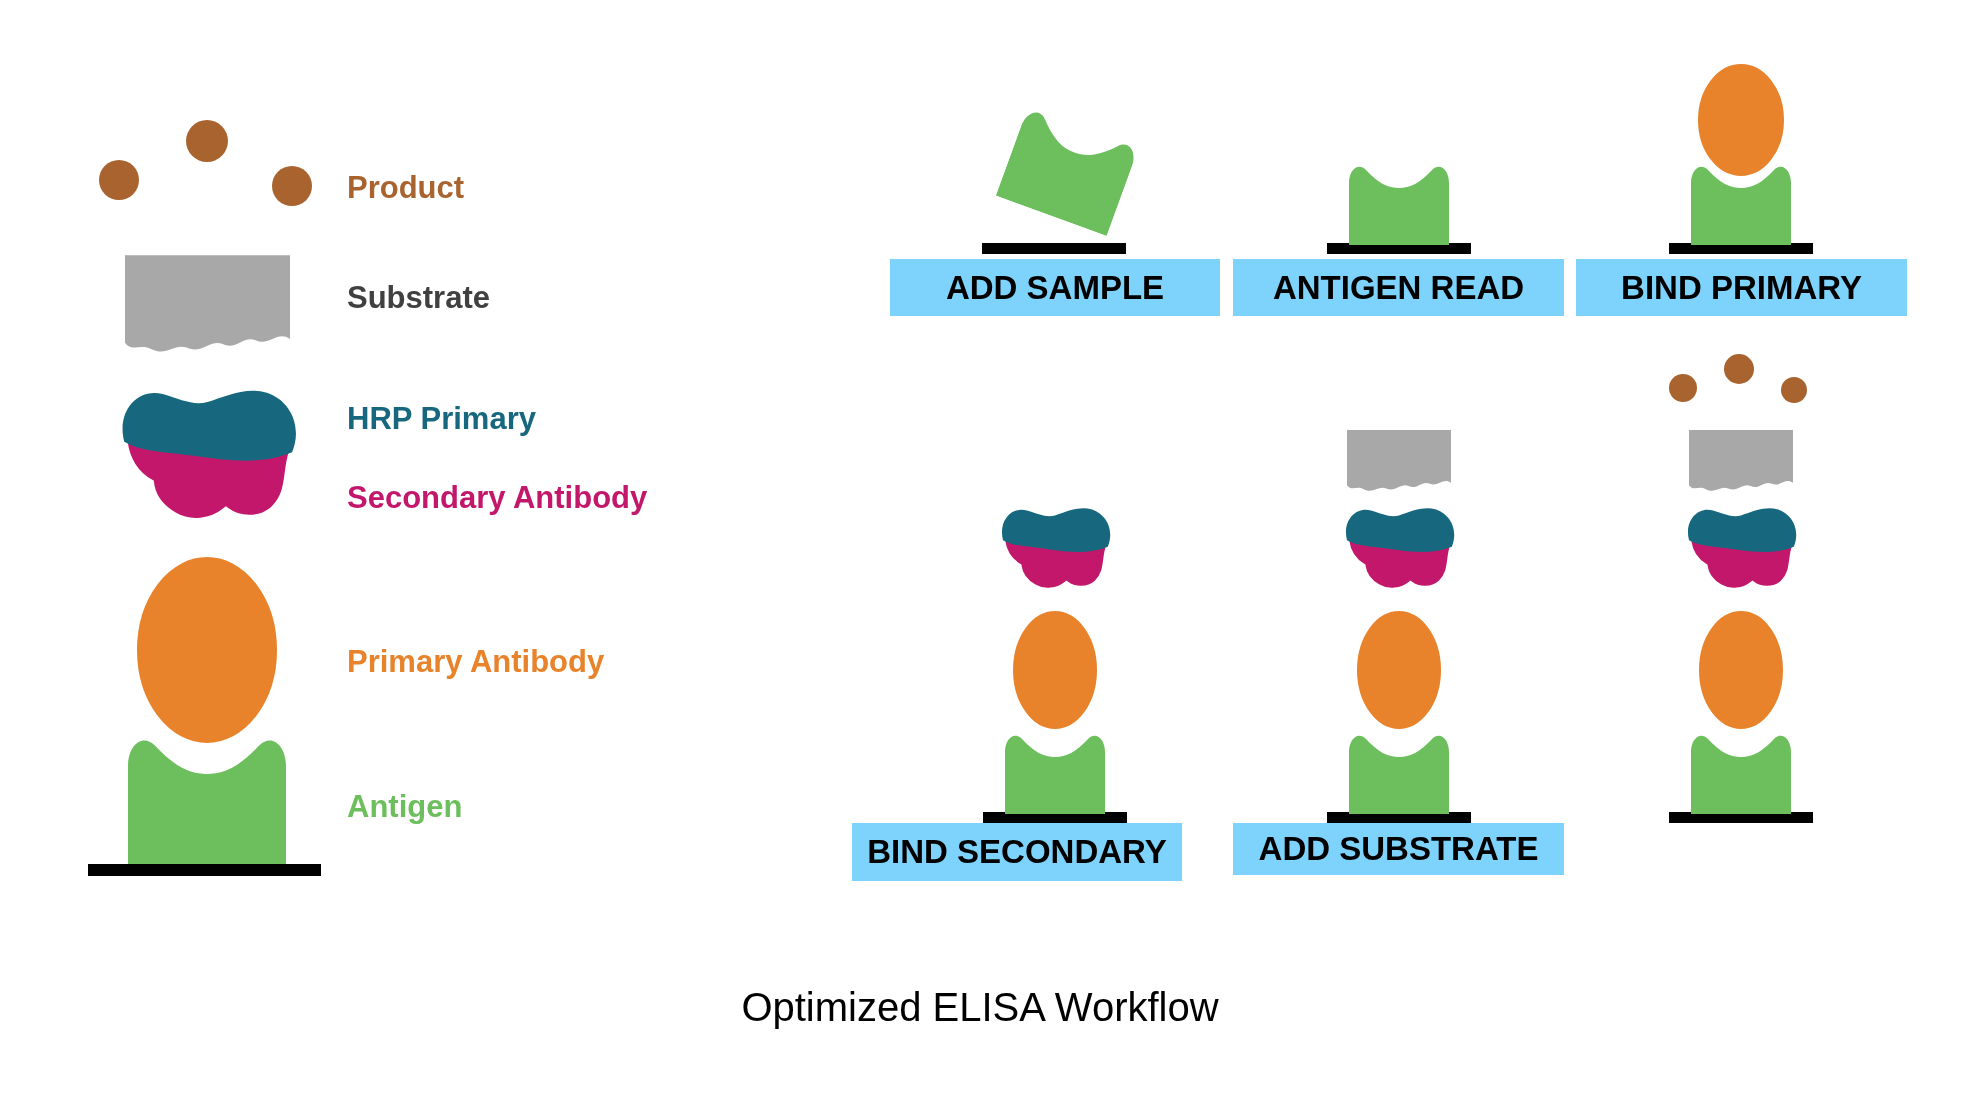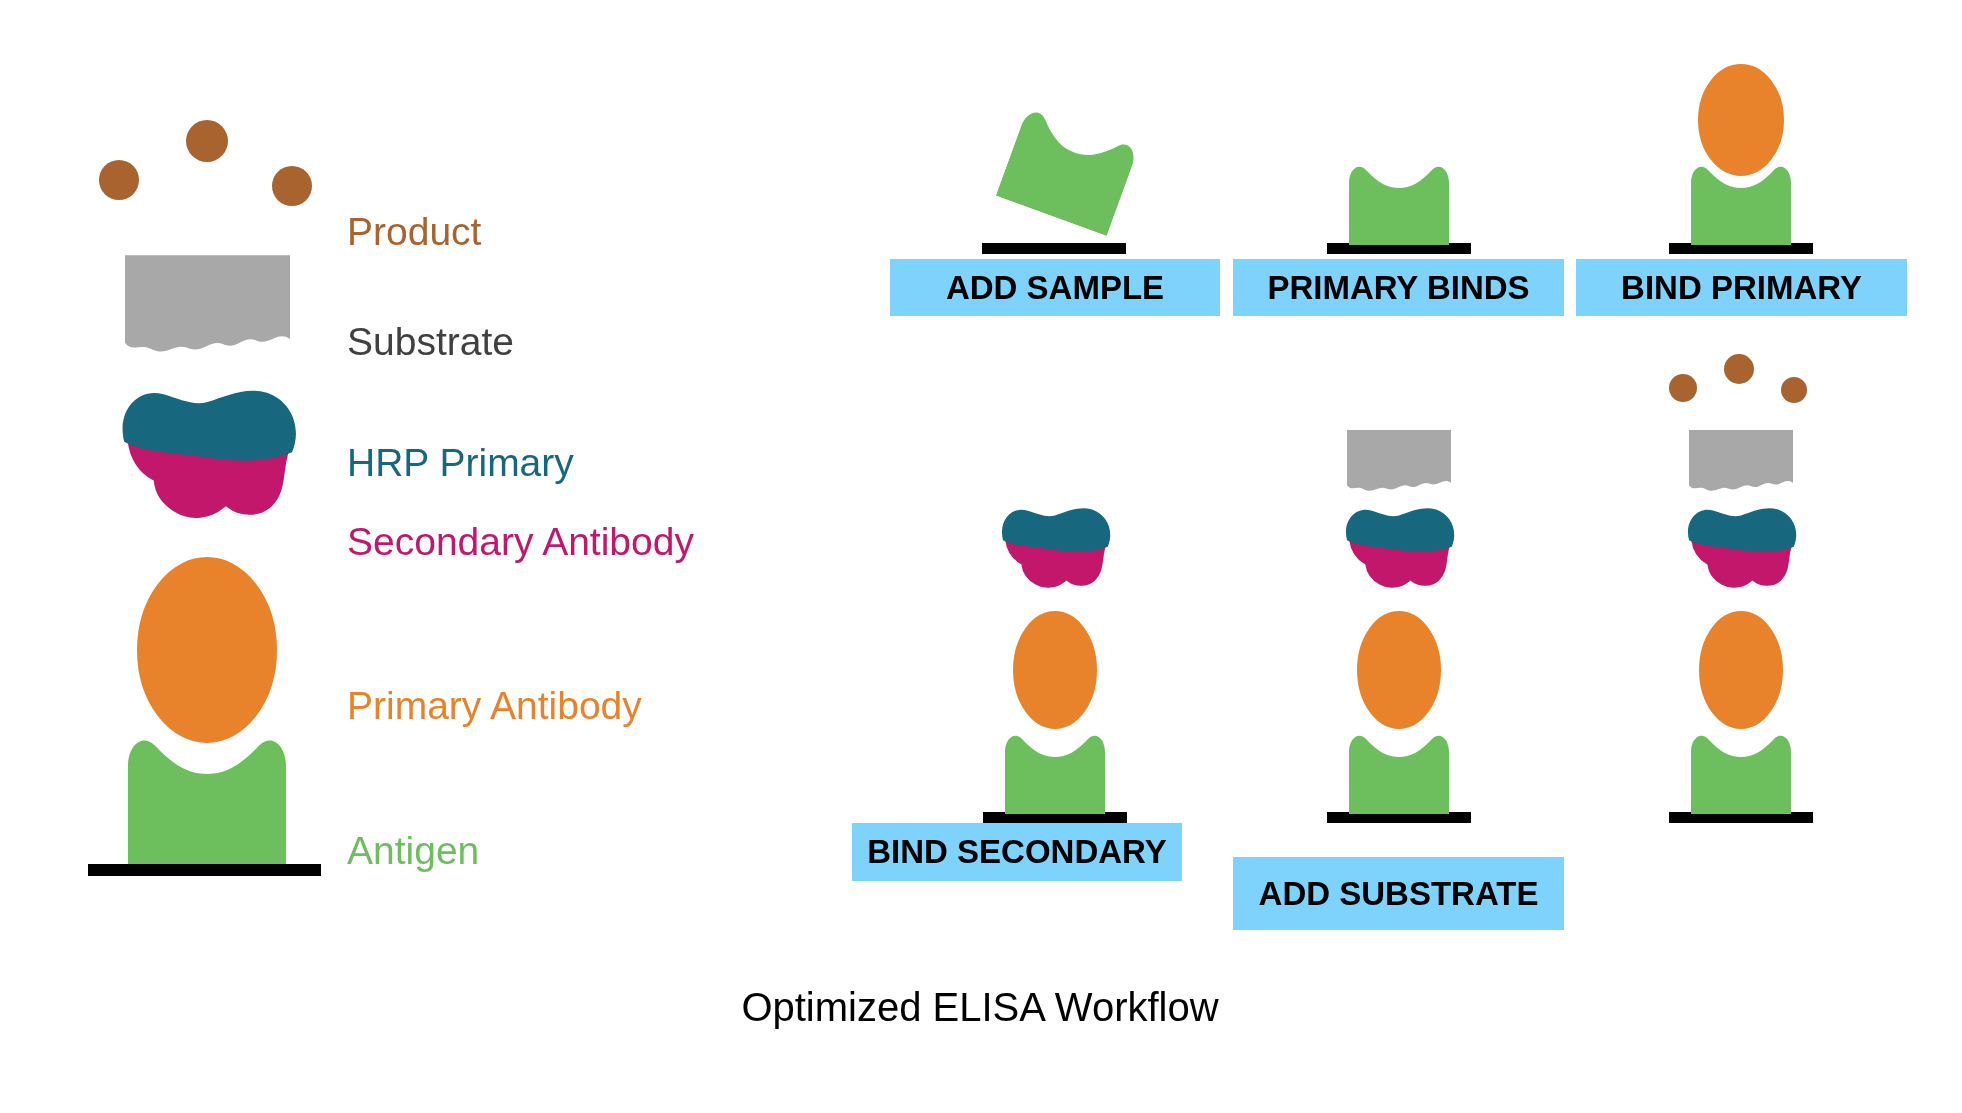--- a/index.html
+++ b/index.html
@@ -2,23 +2,22 @@
 <html><head>
 <meta charset="utf-8">
 <style>
   html,body{margin:0;padding:0;background:#ffffff}
   .canvas{
     position:relative;width:1962px;height:1113px;background:#ffffff;
     overflow:hidden;font-family:"Liberation Sans",sans-serif;
   }
   .abs{position:absolute}
   .legend-label{
-    position:absolute;left:347px;font-weight:normal;font-size:39px;line-height:31px;
+    position:absolute;left:347px;font-weight:bold;font-size:31px;line-height:31px;
     white-space:nowrap;
-    margin-top:44px;
   }
   .c-brown{color:#a8632f}
   .c-gray{color:#404040}
   .c-teal{color:#17687e}
   .c-magenta{color:#c2176b}
   .c-orange{color:#e8832b}
   .c-green{color:#6cbf5c}
   .banner{
     position:absolute;background:#7dd3fc;display:flex;align-items:center;justify-content:center;
     font-weight:bold;font-size:33px;color:#000;white-space:nowrap;
@@ -73,21 +72,21 @@
   </svg>
   <div class="banner" style="left:890px;top:259px;width:330px;height:57px">
     <span>ADD SAMPLE</span>
   </div>
 
   <svg class="abs" style="left:1300px;top:140px" width="200" height="120">
     <rect x="27" y="103" width="144" height="11" fill="#000000"></rect>
     <use href="#sym-antigen" x="49" y="17" width="100" height="88"></use>
   </svg>
   <div class="banner" style="left:1233px;top:259px;width:331px;height:57px">
-    <span>PRIMARY BINDS</span>
+    <span>ANTIGEN READ</span>
   </div>
 
   <svg class="abs" style="left:1640px;top:40px" width="210" height="220">
     <rect x="29" y="203" width="144" height="11" fill="#000000"></rect>
     <use href="#sym-antigen" x="51" y="117" width="100" height="88"></use>
     <ellipse cx="101" cy="80" rx="46" ry="59" fill="#e8832b" stroke="#ffffff" stroke-width="6"></ellipse>
   </svg>
   <div class="banner" style="left:1576px;top:259px;width:331px;height:57px">
     <span>BIND PRIMARY</span>
   </div>
@@ -102,21 +101,21 @@
     <span>BIND SECONDARY</span>
   </div>
 
   <svg class="abs" style="left:1294px;top:350px" width="210" height="485">
     <rect x="33" y="462" width="144" height="11" fill="#000000"></rect>
     <use href="#sym-substrate" x="53" y="80" width="104" height="76"></use>
     <use href="#sym-blob" x="47" y="153" width="116" height="99"></use>
     <use href="#sym-antigen" x="55" y="376" width="100" height="88"></use>
     <ellipse cx="105" cy="320" rx="45" ry="62" fill="#e8832b" stroke="#ffffff" stroke-width="6"></ellipse>
   </svg>
-  <div class="banner" style="left:1233px;top:857px;width:331px;height:73px">
+  <div class="banner" style="left:1233px;top:823px;width:331px;height:52px">
     <span>ADD SUBSTRATE</span>
   </div>
 
   <svg class="abs" style="left:1636px;top:350px" width="210" height="485">
     <circle cx="47" cy="38" r="14" fill="#a8632f"></circle>
     <circle cx="103" cy="19" r="15" fill="#a8632f"></circle>
     <circle cx="158" cy="40" r="13" fill="#a8632f"></circle>
     <rect x="33" y="462" width="144" height="11" fill="#000000"></rect>
     <use href="#sym-substrate" x="53" y="80" width="104" height="76"></use>
     <use href="#sym-blob" x="47" y="153" width="116" height="99"></use>

